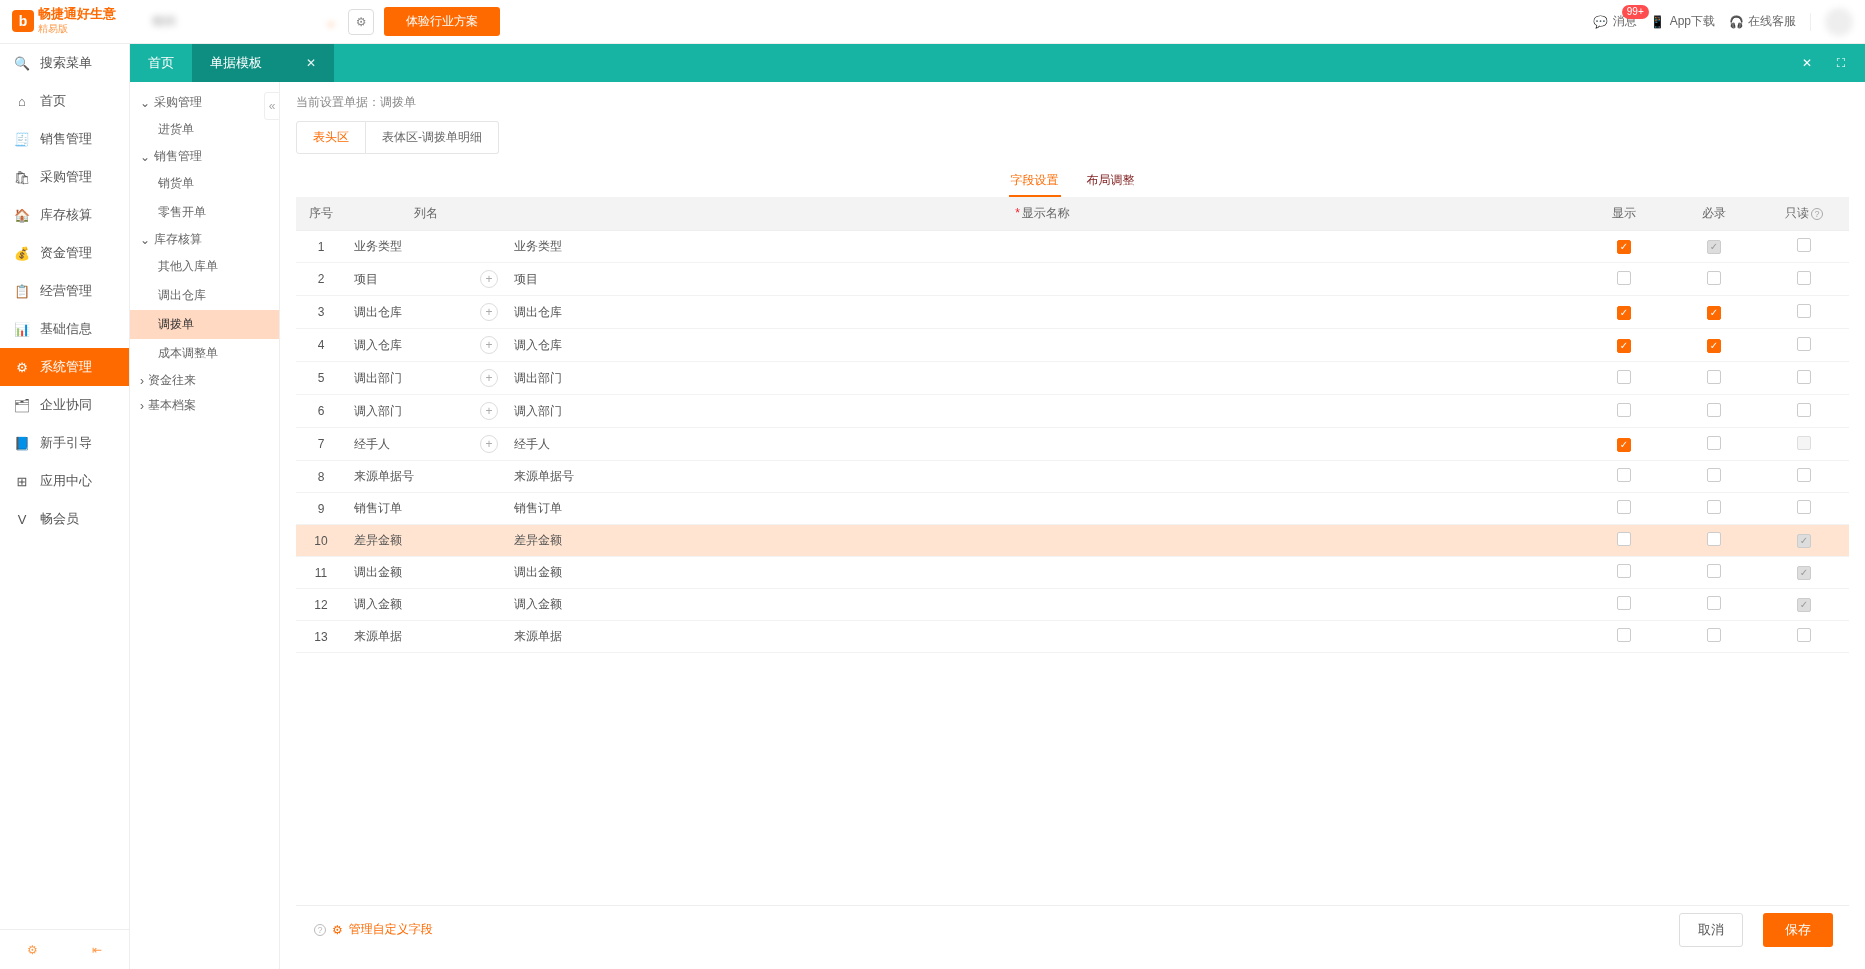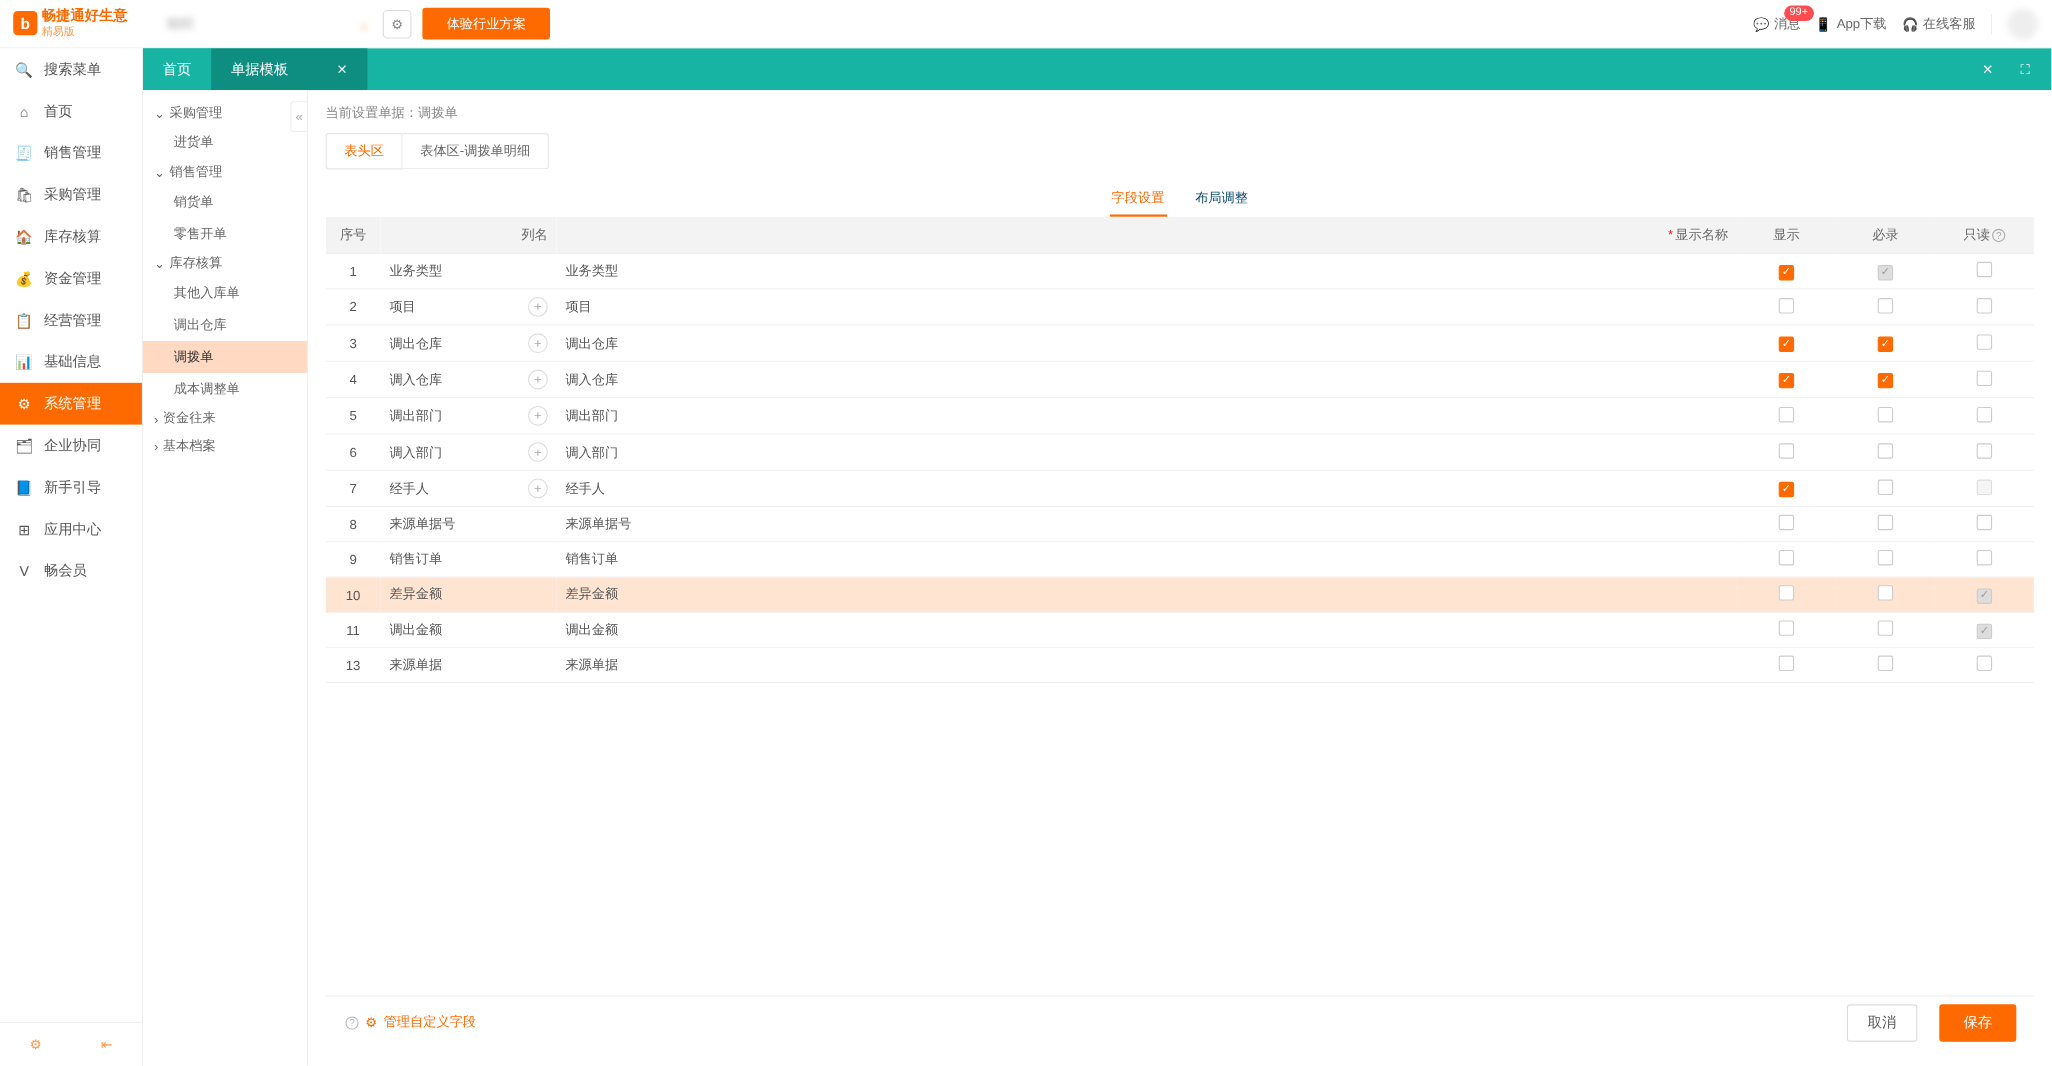--- a/index.html
+++ b/index.html
@@ -54,27 +54,27 @@
 
 .main-panel { flex: 1; display: flex; flex-direction: column; padding: 12px 16px 16px 16px; min-width: 0; }
 .crumb { color: #888; font-size: 12px; margin-bottom: 10px; }
 .area-tabs { display: flex; gap: 0; margin-bottom: 6px; }
 .area-tab { border: 1px solid #e5e5e5; padding: 7px 16px; font-size: 12px; cursor: pointer; background: #fff; color: #666; }
 .area-tab:first-child { border-top-left-radius: 3px; border-bottom-left-radius: 3px; }
 .area-tab:last-child { border-top-right-radius: 3px; border-bottom-right-radius: 3px; border-left: none; }
 .area-tab.active { color: #ff6a00; }
 
 .sub-tabs { display: flex; justify-content: center; gap: 24px; margin: 6px 0 0 0; }
-.sub-tab { padding: 6px 2px; font-size: 12px; color: #0c4a6e; cursor: pointer; border-bottom: 2px solid transparent; }
+.sub-tab { padding: 6px 2px; font-size: 12px; color: #7f1d1d; cursor: pointer; border-bottom: 2px solid transparent; }
 .sub-tab.active { color: #ff6a00; border-bottom-color: #ff6a00; }
 
 
 .table-wrap { flex: 1; overflow: auto; border: 0; }
 table { width: 100%; border-collapse: collapse; font-size: 12px; }
-thead th { background: #f3f3f3; color: #666; font-weight: 500; text-align: right; padding: 8px 8px; border-bottom: 1px solid #eee; position: sticky; top: 0; }
+thead th { background: #f3f3f3; color: #666; font-weight: 500; text-align: center; padding: 8px 8px; border-bottom: 1px solid #eee; position: sticky; top: 0; }
 thead th.center { text-align: center; }
 tbody td { padding: 7px 8px; border-bottom: 1px solid #f2f2f2; color: #555; }
 tbody tr.hover-row { background: #ffe4d1; }
 td.center, th.center { text-align: center; }
 .req-star { color: #f5222d; margin-right: 2px; }
 .plus-btn { width: 18px; height: 18px; border: 1px solid #ddd; border-radius: 50%; display: inline-flex; align-items: center; justify-content: center; color: #aaa; cursor: pointer; font-size: 12px; line-height: 1; }
 
 
 .cb { width: 14px; height: 14px; border: 1px solid #ccc; border-radius: 2px; display: inline-flex; align-items: center; justify-content: center; background: #fff; cursor: pointer; }
 .cb.checked { background: #ff6a00; border-color: #ff6a00; color: #fff; }
@@ -414,20 +414,33 @@
         <span>调出金额</span>
 
       </div>
     </td>
     <td>调出金额</td>
     <td class="center"><span class="cb"></span></td>
     <td class="center"><span class="cb"></span></td>
     <td class="center"><span class="cb disabled checked"></span></td>
   </tr>
                   <tr>
+    <td class="center">12</td>
+    <td>
+      <div style="display:flex;align-items:center;justify-content:space-between;">
+        <span>调入金额</span>
+
+      </div>
+    </td>
+    <td>调入金额</td>
+    <td class="center"><span class="cb"></span></td>
+    <td class="center"><span class="cb"></span></td>
+    <td class="center"><span class="cb disabled checked"></span></td>
+  </tr>
+                  <tr>
     <td class="center">13</td>
     <td>
       <div style="display:flex;align-items:center;justify-content:space-between;">
         <span>来源单据</span>
 
       </div>
     </td>
     <td>来源单据</td>
     <td class="center"><span class="cb"></span></td>
     <td class="center"><span class="cb"></span></td>

